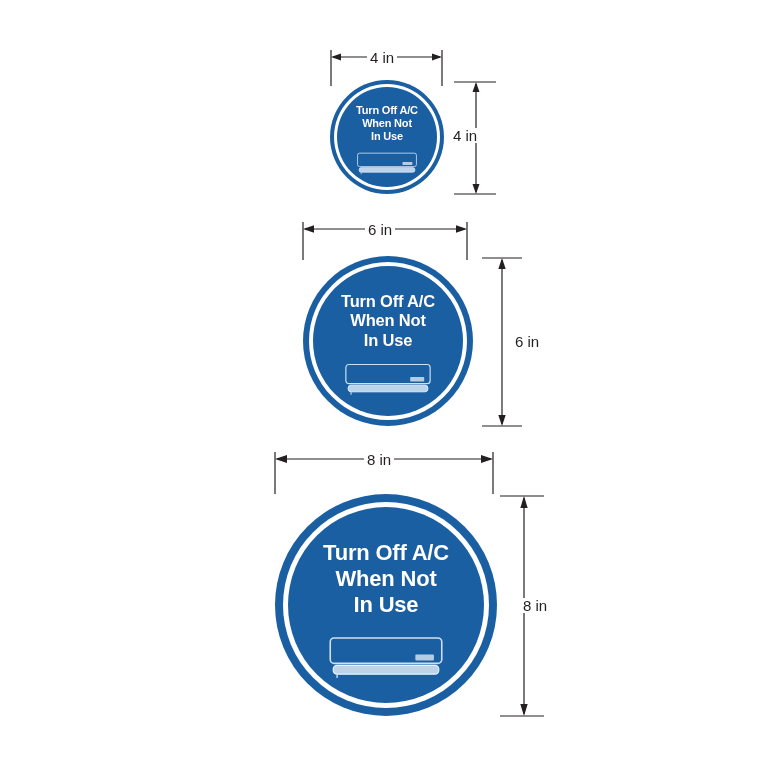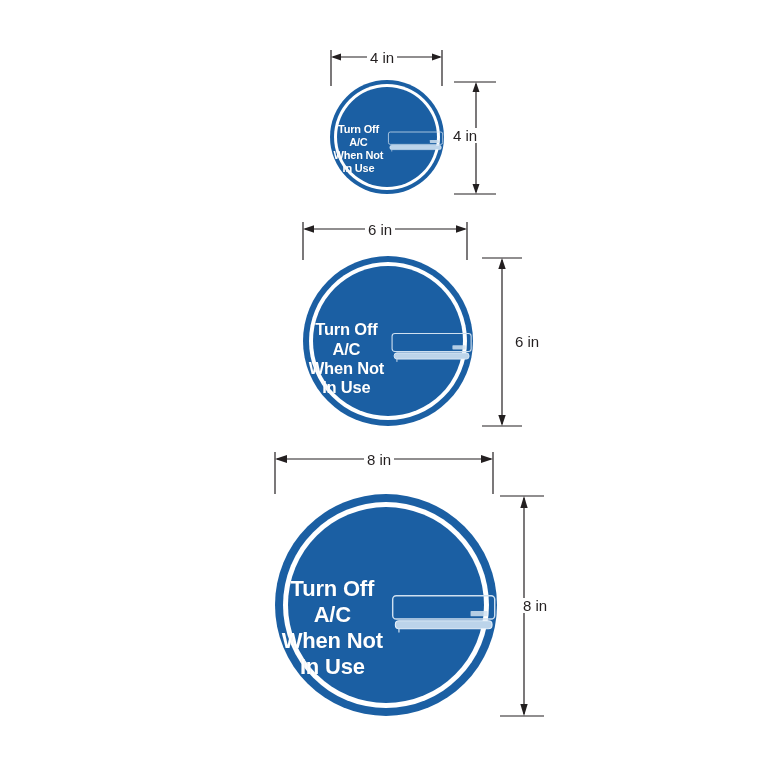--- a/index.html
+++ b/index.html
@@ -43,21 +43,21 @@
   }
   .decal .disc {
     position: absolute;
     border-radius: 50%;
     background: #1b5fa3;
   }
   .decal .content {
     position: absolute;
     inset: 0;
     display: flex;
-    flex-direction: row;
+    flex-direction: column;
     align-items: center;
     justify-content: flex-start;
     text-align: center;
   }
   .decal .caption {
     color: #ffffff;
     font-weight: bold;
     line-height: 1.18;
     letter-spacing: -0.2px;
     white-space: pre-line;

